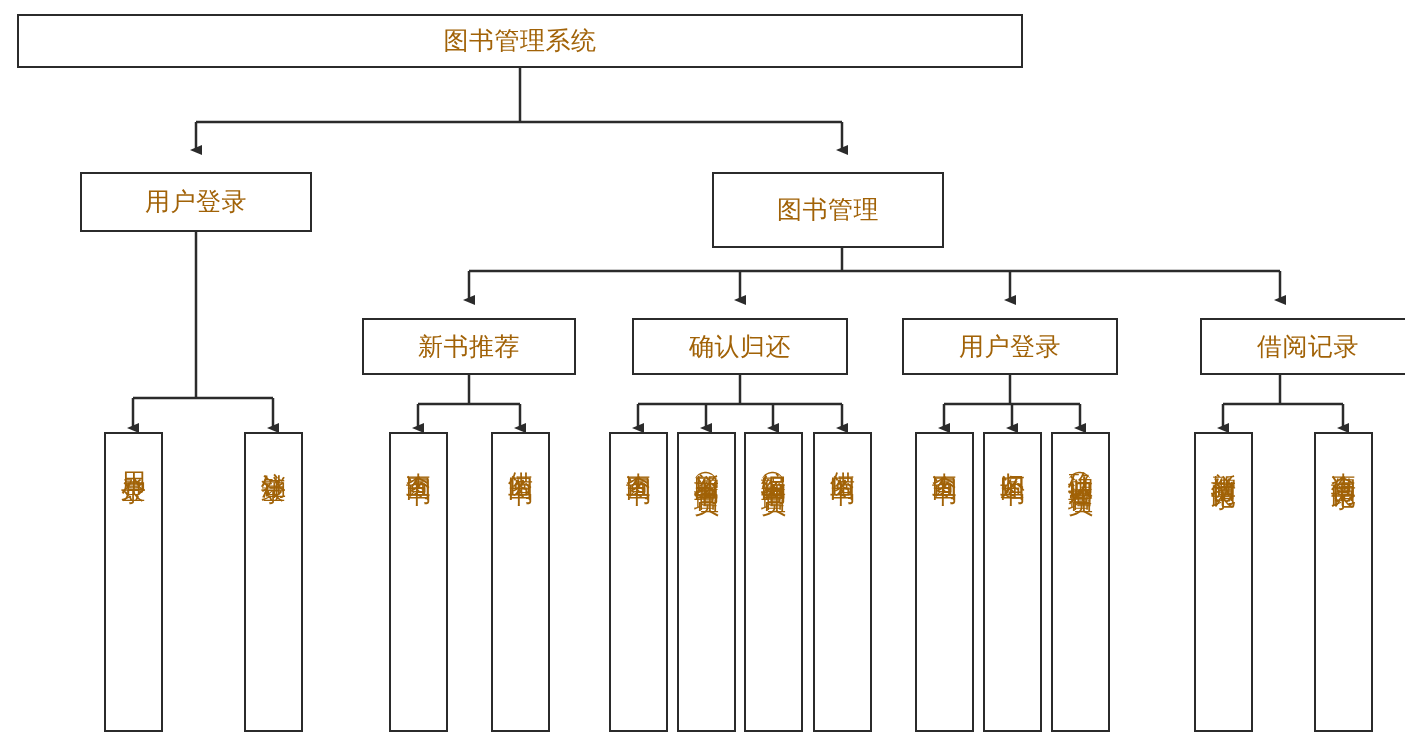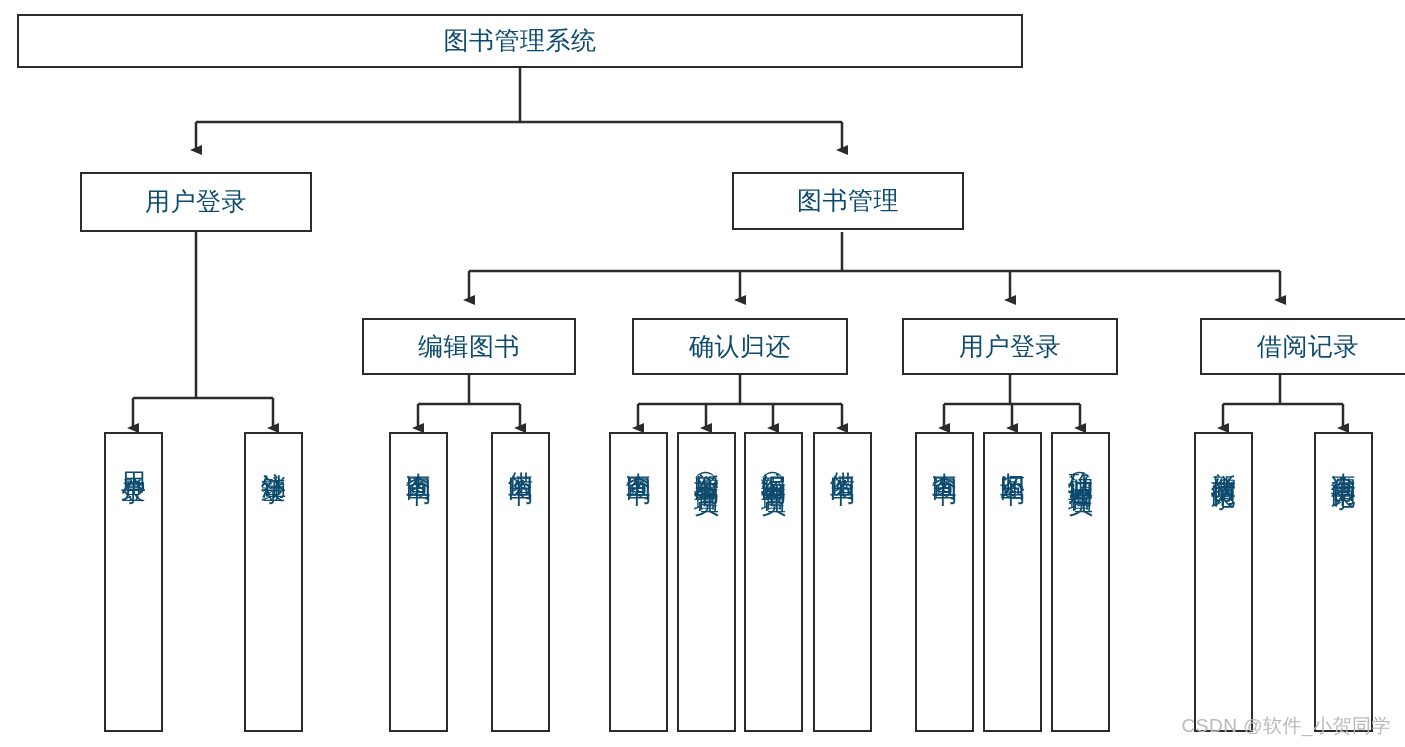--- a/index.html
+++ b/index.html
@@ -27,21 +27,21 @@
     pointer-events: none;
   }
   .node {
     position: absolute;
     box-sizing: border-box;
     background: #ffffff;
     border: 2.5px solid #2b2b2b;
     display: flex;
     align-items: center;
     justify-content: center;
-    color: #0c4a6e;
+    color: #a16207;
     z-index: 2;
   }
   .node .label {
     display: block;
     text-align: center;
     line-height: 1.18;
     white-space: nowrap;
   }
   .node-root .label,
   .node-l1 .label,
@@ -127,26 +127,26 @@
     </g>
   </svg>
 
   <div class="node node-root" style="left:17px; top:14px; width:1006px; height:54px;">
     <span class="label">图书管理系统</span>
   </div>
 
   <div class="node node-l1" style="left:80px; top:172px; width:232px; height:60px;">
     <span class="label">用户登录</span>
   </div>
-  <div class="node node-l1" style="left:732px; top:172px; width:232px; height:58px;justify-content:center;">
+  <div class="node node-l1" style="left:712px; top:172px; width:232px; height:76px;justify-content:center;">
     <span class="label">图书管理</span>
   </div>
 
   <div class="node node-l2" style="left:362px; top:318px; width:214px; height:57px;">
-    <span class="label">编辑图书</span>
+    <span class="label">新书推荐</span>
   </div>
   <div class="node node-l2" style="left:632px; top:318px; width:216px; height:57px;">
     <span class="label">确认归还</span>
   </div>
   <div class="node node-l2" style="left:902px; top:318px; width:216px; height:57px;">
     <span class="label">用户登录</span>
   </div>
   <div class="node node-l2" style="left:1200px; top:318px; width:216px; height:57px;">
     <span class="label">借阅记录</span>
   </div>
@@ -188,15 +188,14 @@
     <span class="label">确认归还（管理员）</span>
   </div>
 
   <div class="node node-leaf" style="left:1194px; top:432px; width:59px; height:300px;">
     <span class="label">新增借阅记录</span>
   </div>
   <div class="node node-leaf" style="left:1314px; top:432px; width:59px; height:300px;">
     <span class="label">查询借阅记录</span>
   </div>
 
-  <div class="watermark">CSDN @软件_小贺同学</div>
 
 </div>
 
 </body></html>

